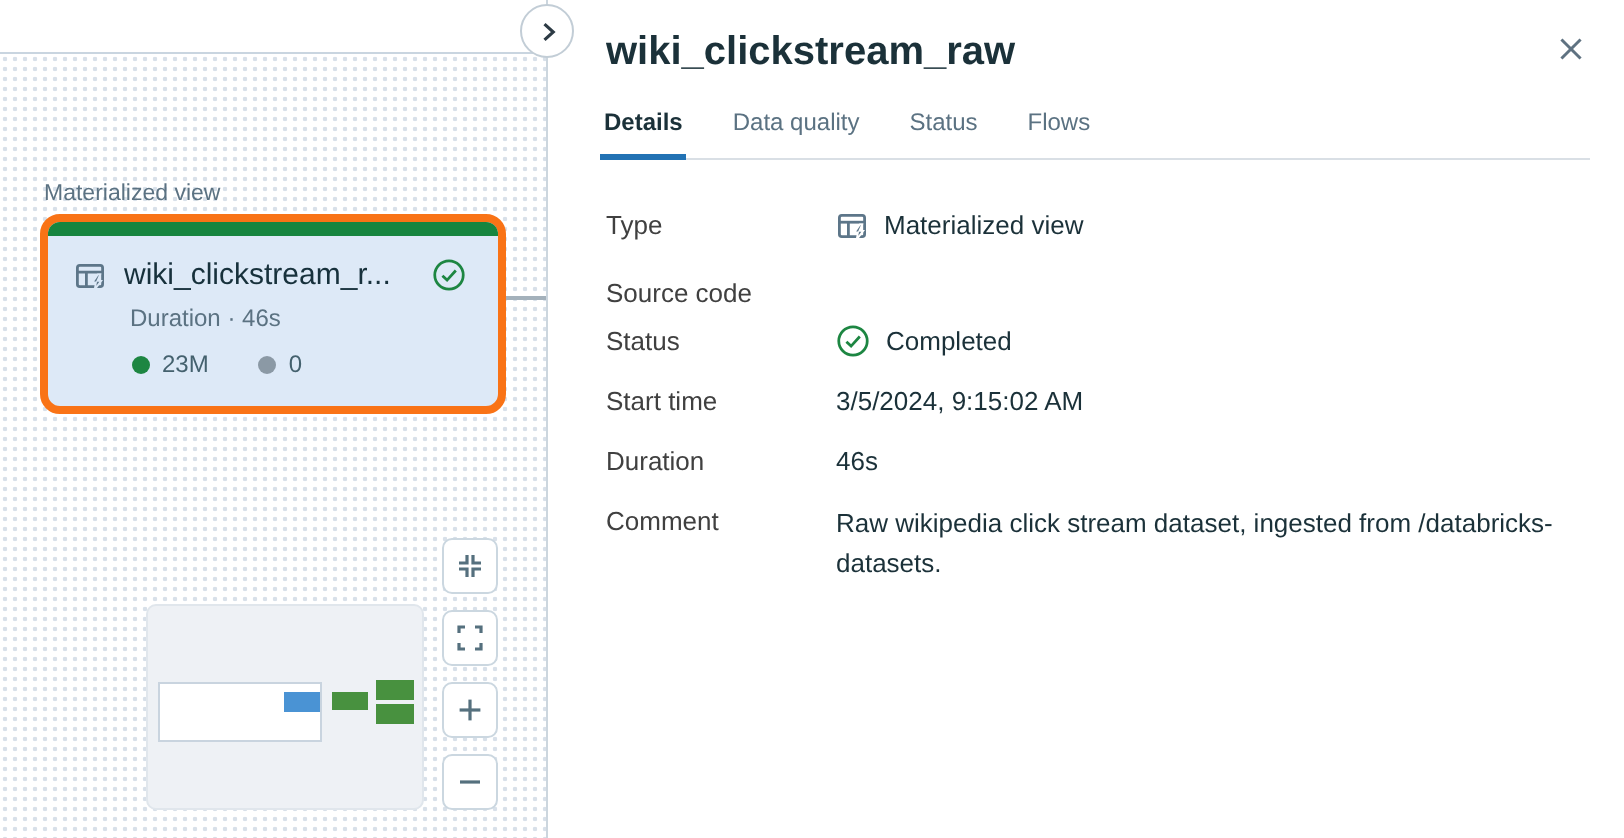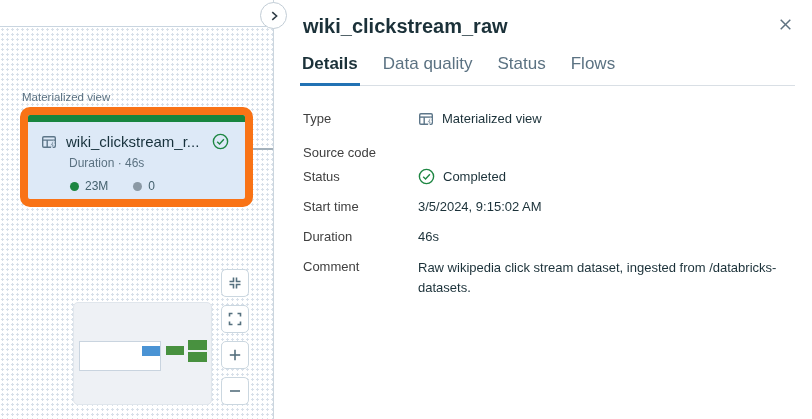--- a/index.html
+++ b/index.html
@@ -22,21 +22,21 @@
   .expand-btn {
     position:absolute; left:260px; top:2px; width:27px; height:27px; border-radius:50%;
     background:#fff; border:1px solid #c2cdd6; z-index:6;
     display:flex; align-items:center; justify-content:center; cursor:pointer; padding:0;
   }
 
   .node-type-label { position:absolute; left:22px; top:91px; font-size:11.5px; color:#5b7282; }
 
   .node-card {
     position:absolute; left:20px; top:107px; width:233px; height:100px;
-    border:8px solid #f97316; border-radius:10px; background:#dde9f7;
+    border:4px solid #f97316; border-radius:10px; background:#dde9f7;
     overflow:hidden; cursor:pointer;
   }
   .node-topbar { height:7px; background:#17853f; }
   .node-row1 { display:flex; align-items:center; margin:11px 16px 0 13px; gap:9px; }
   .node-title { font-size:15px; font-weight:500; color:#17313c; flex:1; white-space:nowrap; overflow:hidden; }
   .node-status { margin:6px 0 0 41px; font-size:12px; color:#5b7282; }
   .node-metrics { margin:9px 0 0 42px; display:flex; gap:25px; align-items:center; font-size:12px; color:#44616e; }
   .metric { display:flex; align-items:center; gap:6px; }
   .dot { width:9px; height:9px; border-radius:50%; display:inline-block; }
   .dot-green { background:#1d8642; }
@@ -62,21 +62,21 @@
     display:flex; align-items:center; justify-content:center; cursor:pointer; padding:0;
   }
 
   
   .panel { position:absolute; left:276px; top:0; width:538px; height:419px; background:#fff; }
   .panel-title { margin:13px 45px 0 27px; font-size:20px; font-weight:700; color:#1b3139; line-height:26px; }
   .close-btn { position:absolute; top:15px; right:19px; width:18px; height:18px; background:none; border:none; cursor:pointer; padding:0; }
 
   .tabs { display:flex; gap:21px; margin:15px 19px 0 24px; border-bottom:1px solid #d9dfe5; }
   .tab {
-    font-size:17px; color:#5b7282; padding:0 2px 9px 2px; cursor:pointer;
+    font-size:12px; color:#5b7282; padding:0 2px 9px 2px; cursor:pointer;
     border-bottom:3px solid transparent; margin-bottom:-1px;text-align:right;
   }
   .tab.active { color:#1b3139; font-weight:700; border-bottom-color:#2272b4; }
 
   .fields { margin:24px 19px 0 27px; }
   .field-row { display:flex; align-items:flex-start; margin-bottom:13px; }
   .field-row.row-type   { margin-bottom:17px; }
   .field-row.row-source { margin-bottom:7px;flex-direction:column; }
   .field-label { width:115px; min-width:115px; font-size:13px; font-weight:400; color:#404040; line-height:17px; }
   .field-value { font-size:13px; color:#1b3139; line-height:17px; max-width:382px; }

